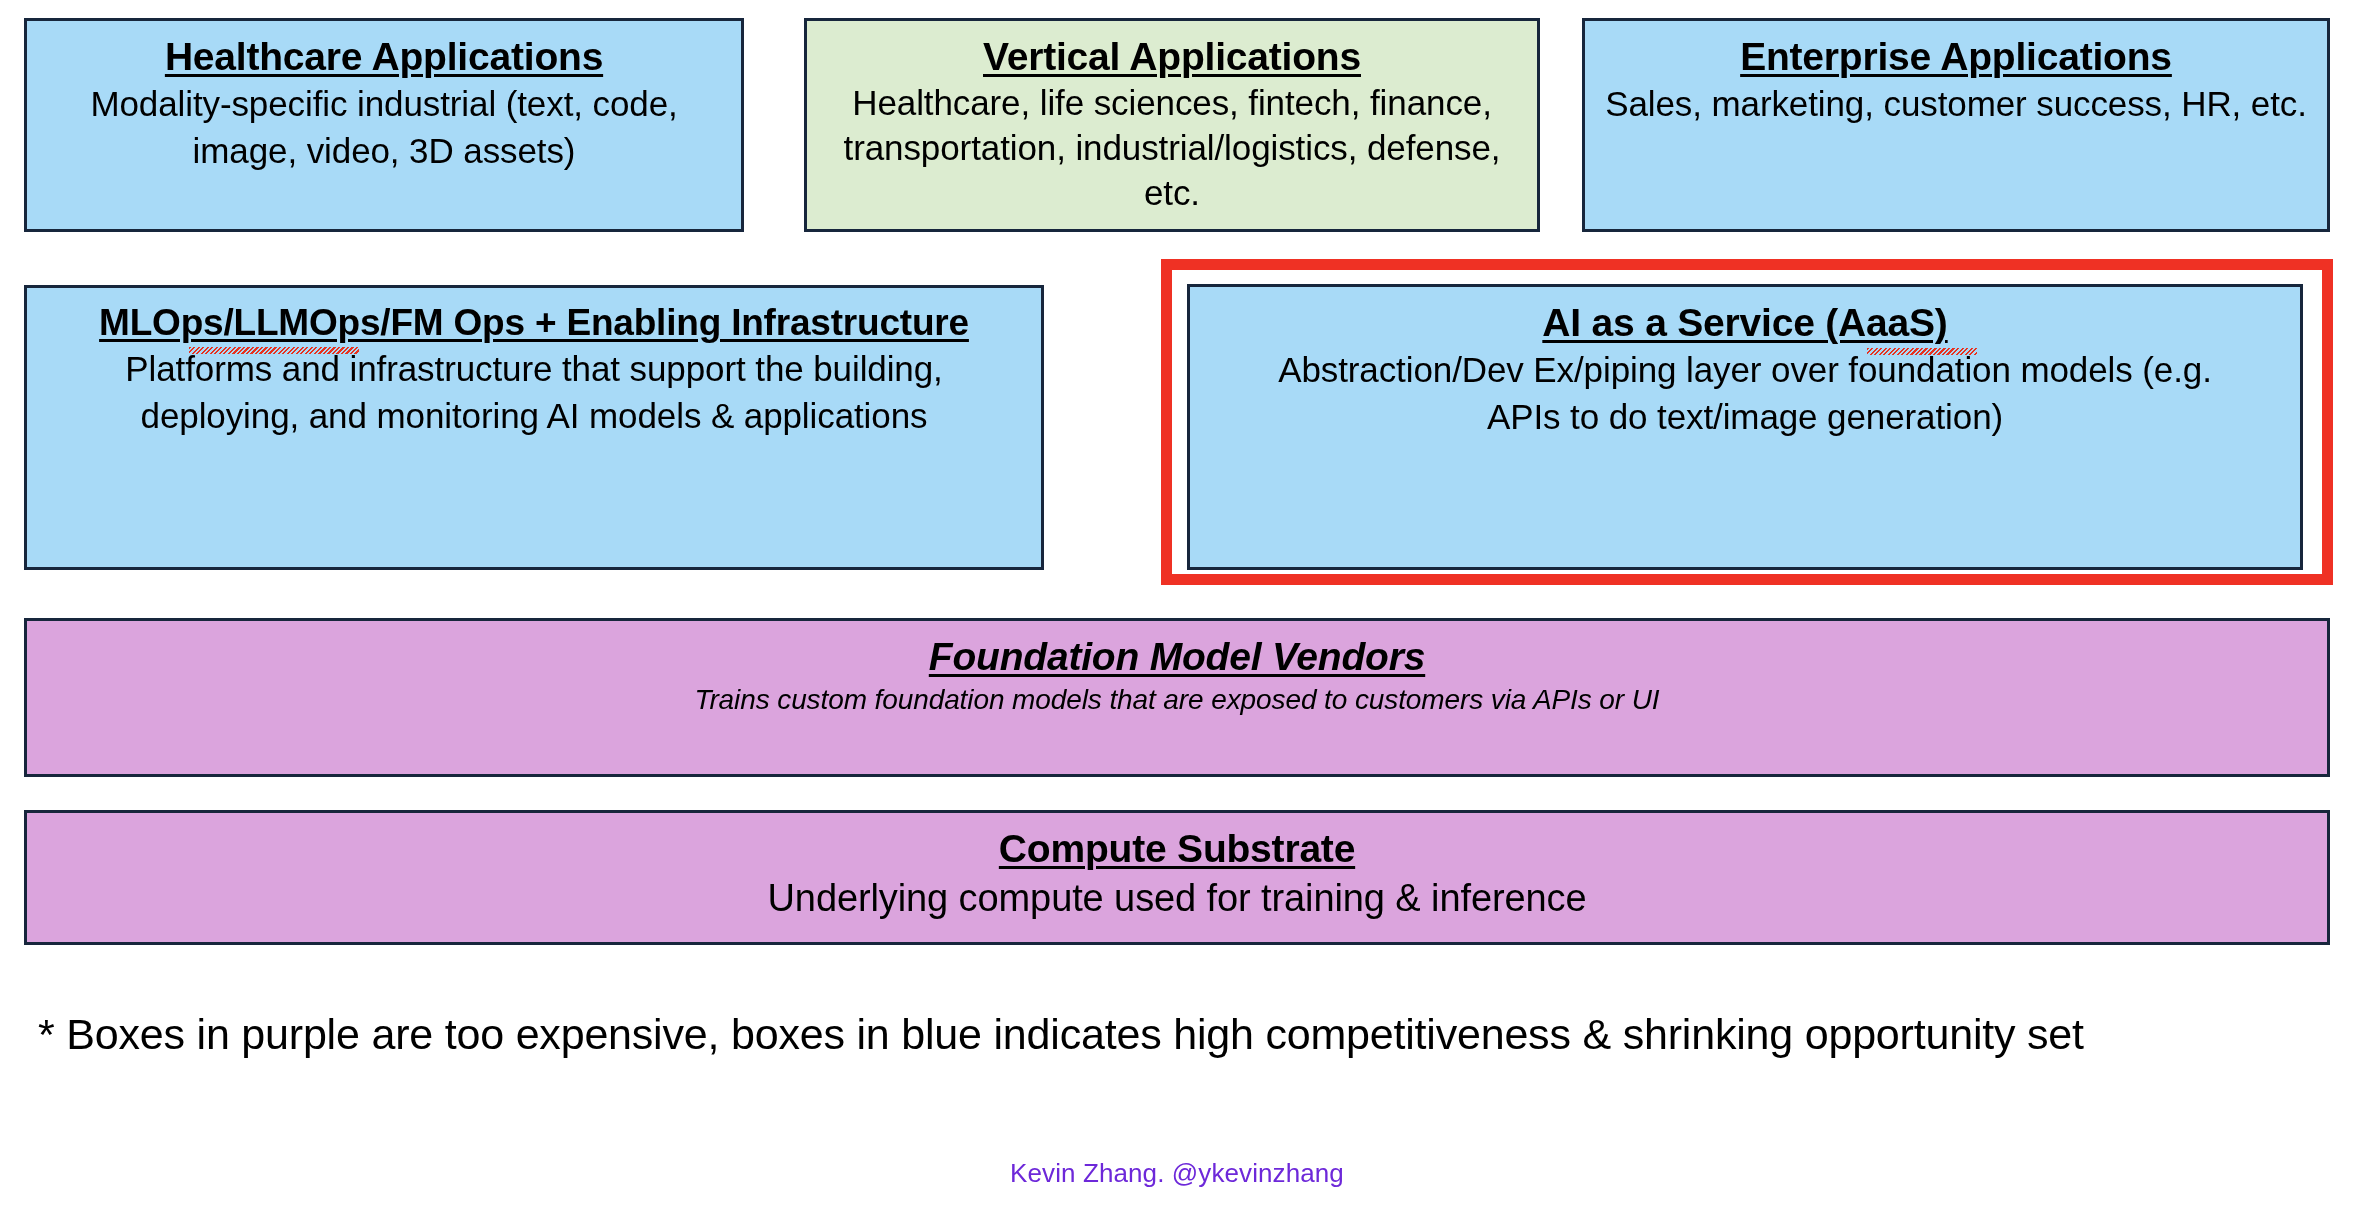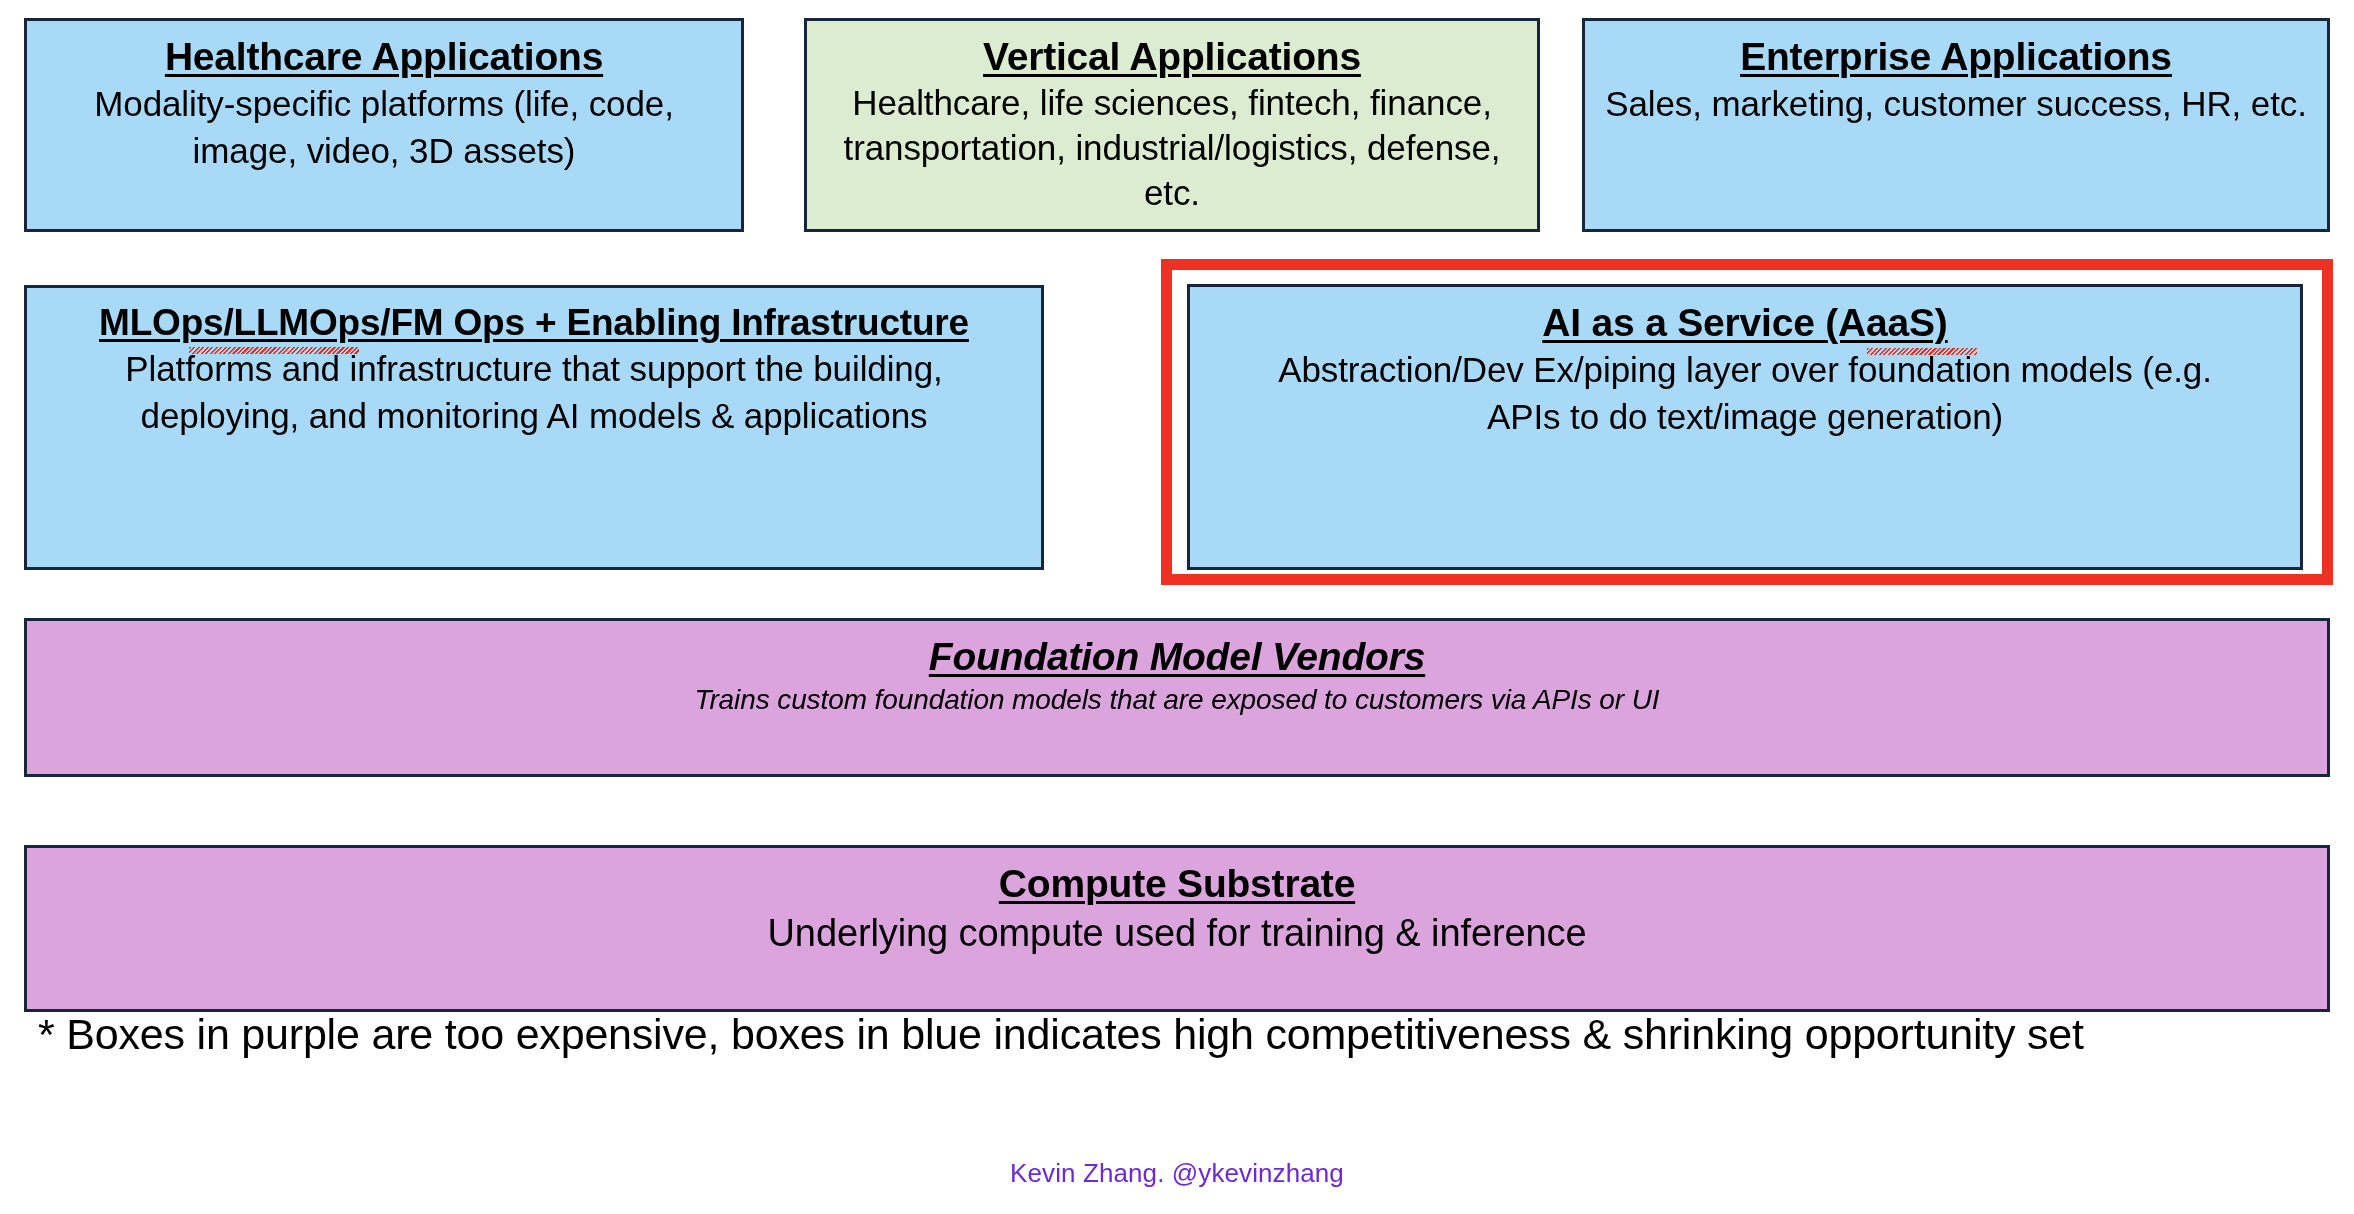--- a/index.html
+++ b/index.html
@@ -98,33 +98,33 @@
   #box-horizontal  { left: 24px;   top: 18px;  width: 720px;  height: 214px; }
   #box-vertical    { left: 804px;  top: 18px;  width: 736px;  height: 214px; }
   #box-enterprise  { left: 1582px; top: 18px;  width: 748px;  height: 214px; }
 
   #box-mlops       { left: 24px;   top: 285px; width: 1020px; height: 285px; }
 
   #frame-aaas      { left: 1161px; top: 259px; width: 1172px; height: 326px; }
   #box-aaas        { left: 1187px; top: 284px; width: 1116px; height: 286px; }
 
   #box-fmvendors   { left: 24px;   top: 618px; width: 2306px; height: 159px; font-style: italic; }
-  #box-compute     { left: 24px;   top: 810px; width: 2306px; height: 167px; margin-top: 35px; }
+  #box-compute     { left: 24px;   top: 810px; width: 2306px; height: 135px; }
 
   #footnote-text   { left: 38px;   top: 1005px; width: 2150px; }
   #credit-text     { left: 877px;  top: 1158px; width: 600px; }
 </style>
 </head>
 <body>
 
 <div class="stage">
 
   <div class="box blue" id="box-horizontal">
     <div class="box-title">Healthcare Applications</div>
-    <div class="box-desc">Modality-specific platforms (life, code, image, video, 3D assets)</div>
+    <div class="box-desc">Modality-specific industrial (text, code, image, video, 3D assets)</div>
   </div>
 
   <div class="box green" id="box-vertical">
     <div class="box-title">Vertical Applications</div>
     <div class="box-desc tight">Healthcare, life sciences, fintech, finance, transportation, industrial/logistics, defense, etc.</div>
   </div>
 
   <div class="box blue" id="box-enterprise">
     <div class="box-title">Enterprise Applications</div>
     <div class="box-desc">Sales, marketing, customer success, HR, etc.</div>

